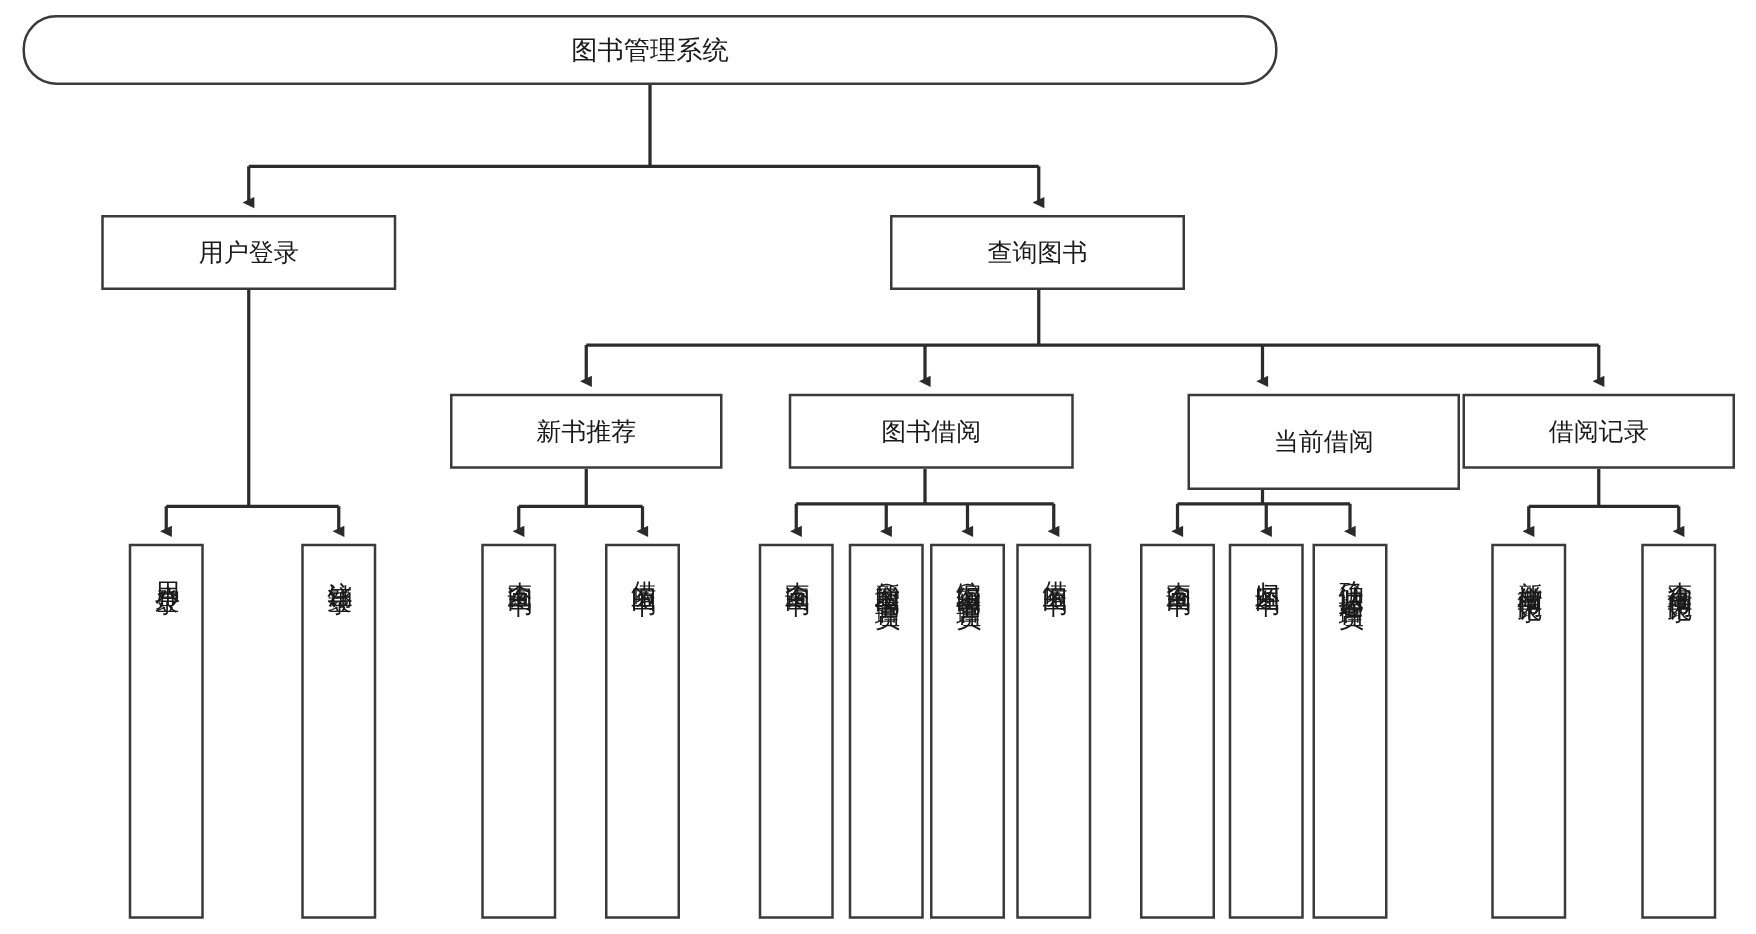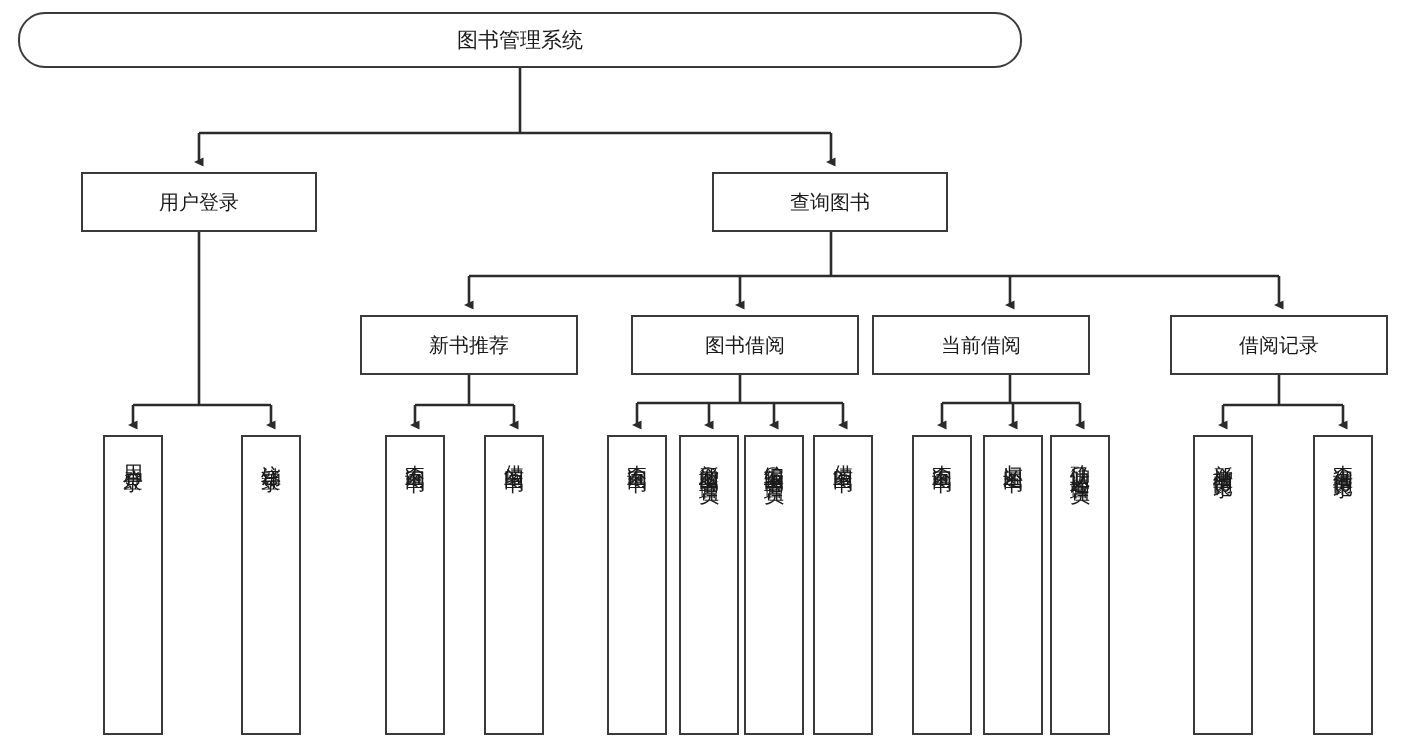--- a/index.html
+++ b/index.html
@@ -131,21 +131,21 @@
   <div class="node lvl2" style="left:712px; top:172px; width:236px; height:60px;">
     <span>查询图书</span>
   </div>
 
   <div class="node lvl3" style="left:360px; top:315px; width:218px; height:60px;">
     <span>新书推荐</span>
   </div>
   <div class="node lvl3" style="left:631px; top:315px; width:228px; height:60px;">
     <span>图书借阅</span>
   </div>
-  <div class="node lvl3" style="left:872px; top:315px; width:218px; height:60px;">
+  <div class="node lvl3" style="left:950px; top:315px; width:218px; height:77px;">
     <span>当前借阅</span>
   </div>
   <div class="node lvl3" style="left:1170px; top:315px; width:218px; height:60px;">
     <span>借阅记录</span>
   </div>
 
   <div class="node leaf" style="left:103px; top:435px; width:60px; height:300px;">
     <span class="vtext">用户登录</span>
   </div>
   <div class="node leaf" style="left:241px; top:435px; width:60px; height:300px;">

